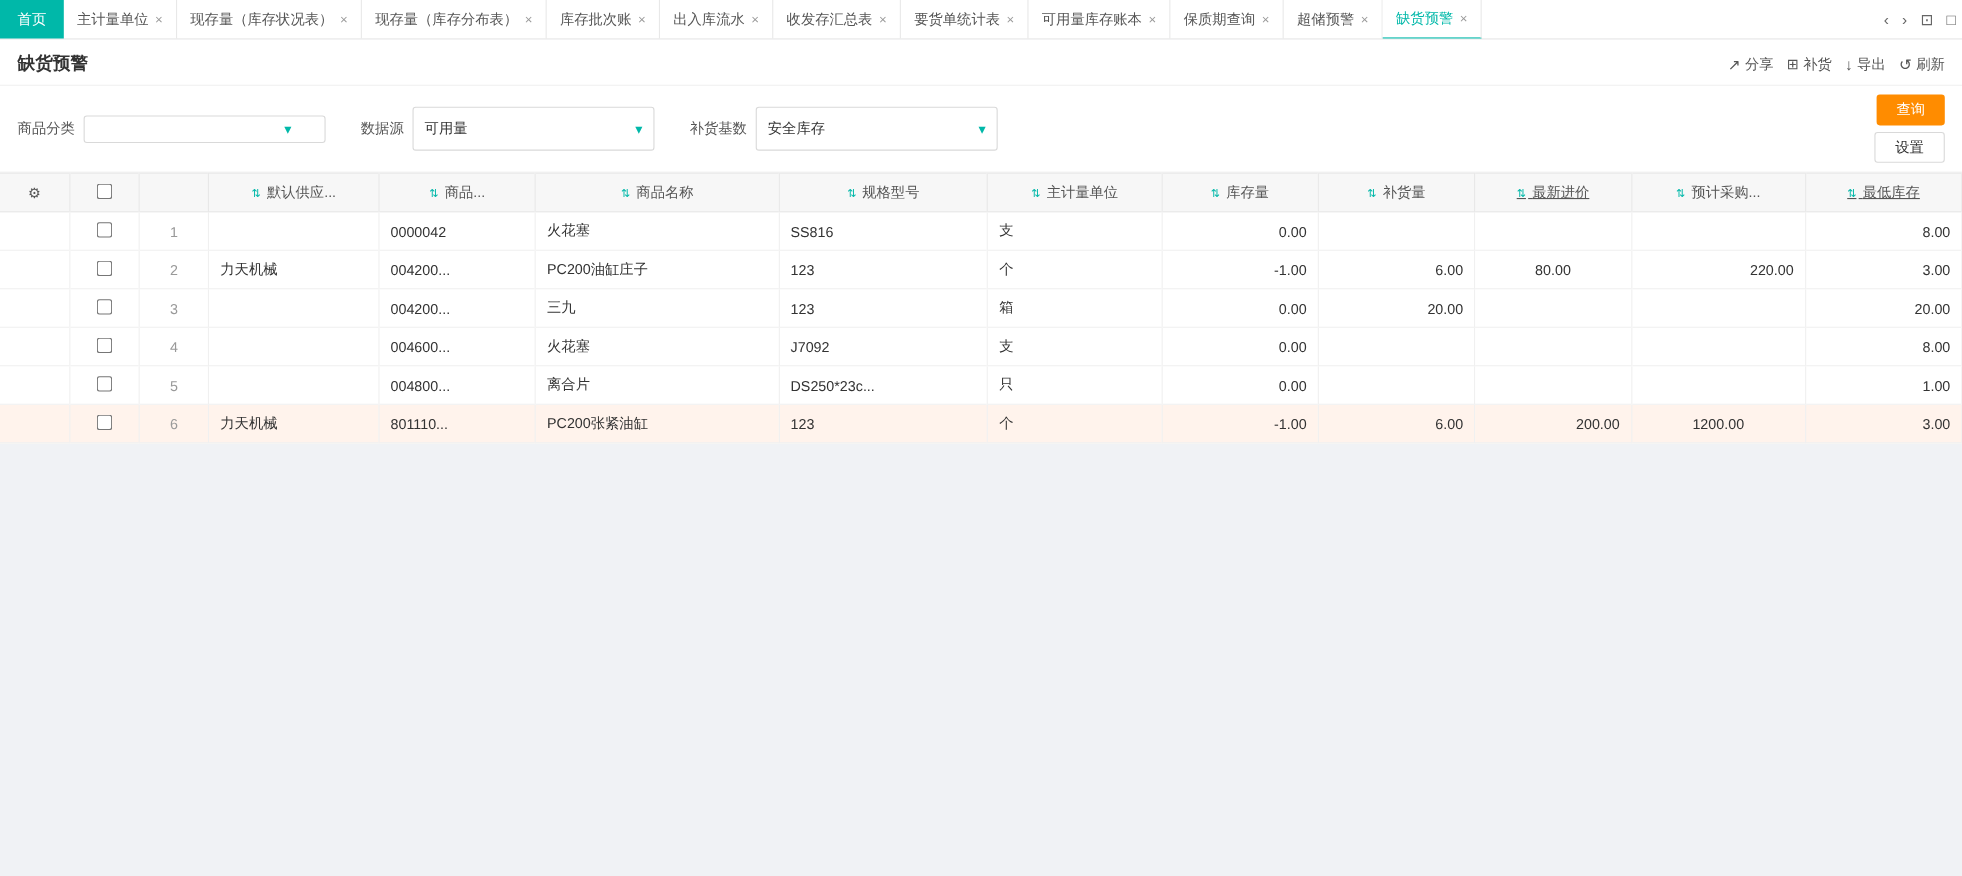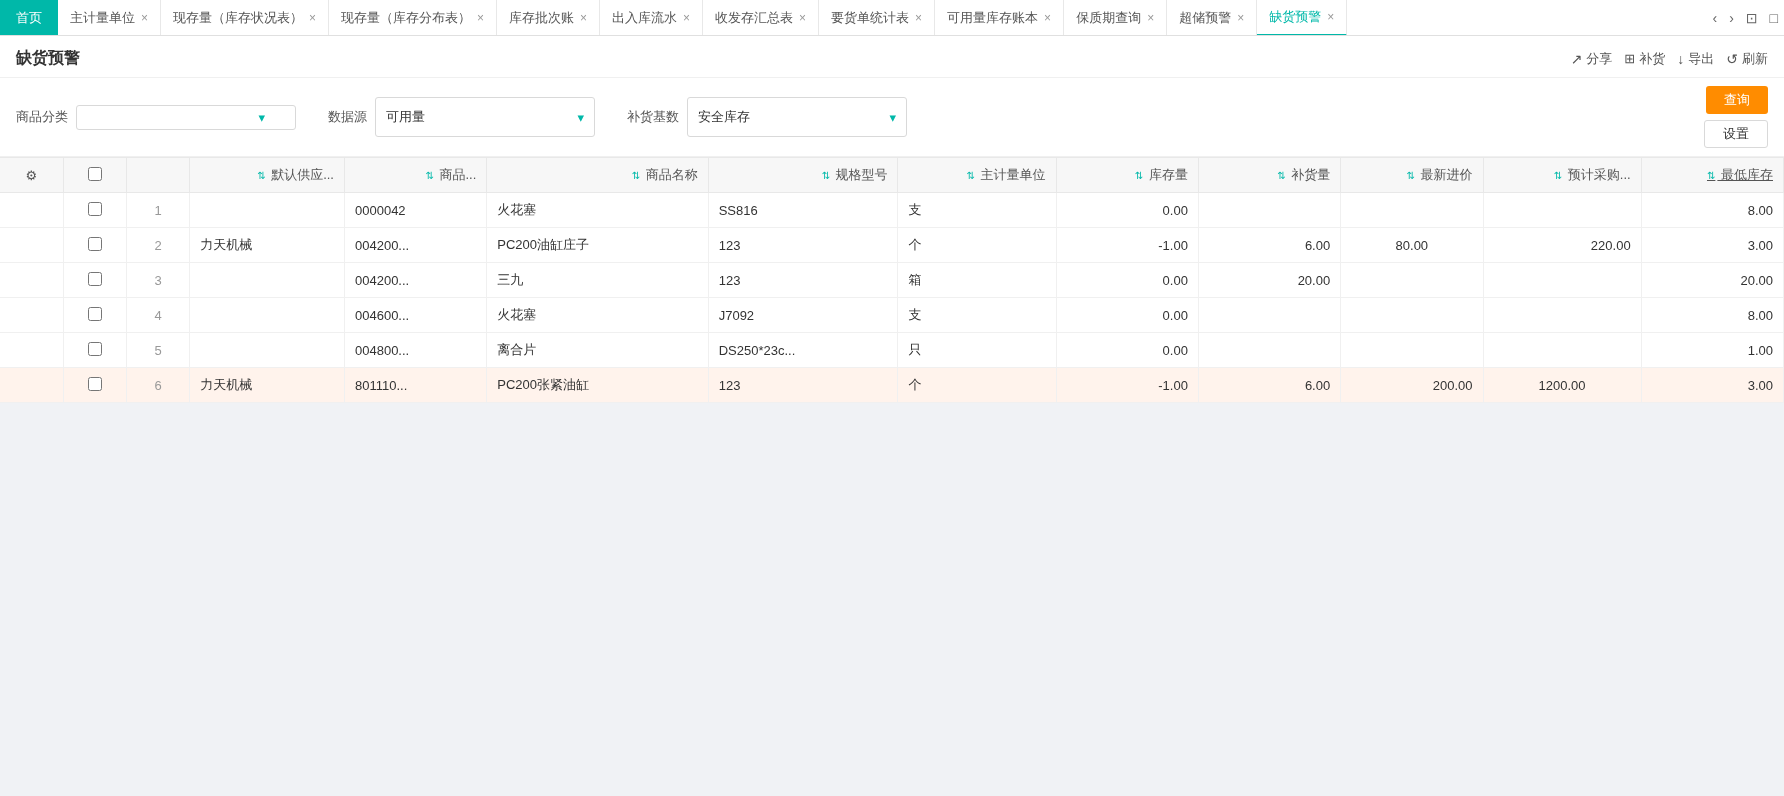--- a/index.html
+++ b/index.html
@@ -131,21 +131,21 @@
       border-collapse: collapse;
       font-size: 13px;
     }
     thead tr {
       background: #f7f7f7;
       border-top: 1px solid #e8e8e8;
       border-bottom: 1px solid #e8e8e8;
     }
     thead th {
       padding: 8px 10px;
-      text-align: right;
+      text-align: center;
       font-weight: normal;
       color: #555;
       border-right: 1px solid #e8e8e8;
       white-space: nowrap;
     }
     thead th:first-child { width: 40px; text-align: center; }
     thead th:nth-child(2) { width: 40px; text-align: center; }
     tbody tr {
       border-bottom: 1px solid #f0f0f0;
     }
@@ -354,21 +354,21 @@
             <span>主计量单位</span>
           </th>
           <th style="width:90px;">
             <span class="sort-icon">⇅</span>
             <span>库存量</span>
           </th>
           <th style="width:90px;">
             <span class="sort-icon">⇅</span>
             <span>补货量</span>
           </th>
-          <th style="width:90px;">
+          <th style="width:90px;text-decoration:underline;">
             <span class="sort-icon">⇅</span>
             <span>最新进价</span>
           </th>
           <th style="width:100px;">
             <span class="sort-icon">⇅</span>
             <span>预计采购...</span>
           </th>
           <th style="width:90px;text-decoration:underline;">
             <span class="sort-icon">⇅</span>
             <span>最低库存</span>

